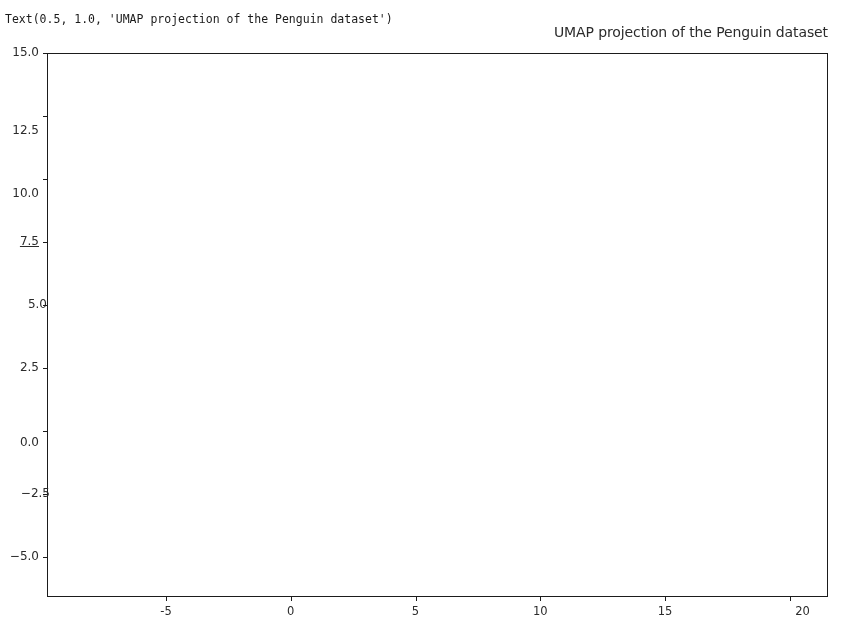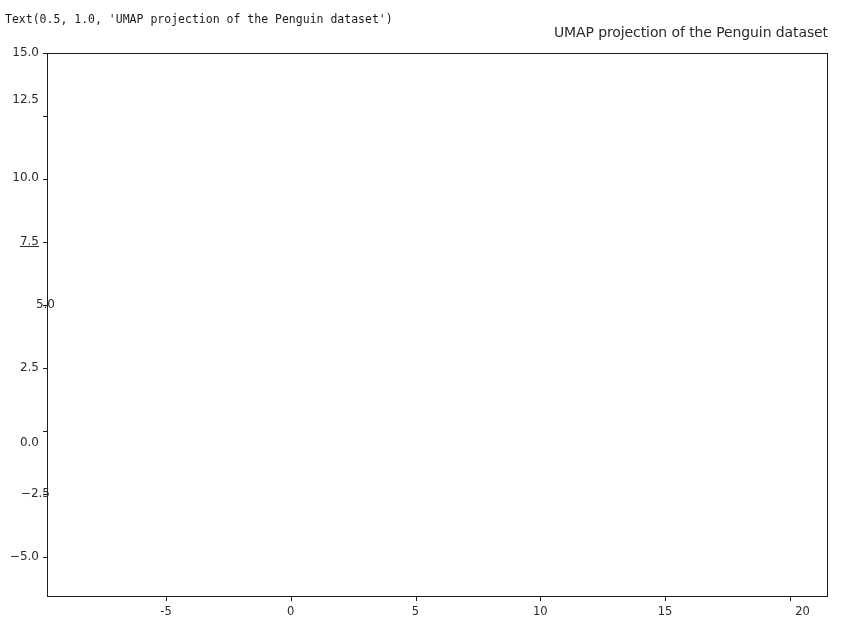--- a/index.html
+++ b/index.html
@@ -426,27 +426,27 @@
           <circle cx="714.38" cy="284.72" r="5"></circle>
         </g>
       </svg>
   </div>
 
   <div id="axes-frame"></div>
 
   <div id="ytick-labels">
       <div class="ytick" style="left: 3px; top: 45px;">15.0</div>
       <div class="ytick-mark" style="top: 53px;"></div>
-      <div class="ytick" style="left: 3px; top: 92px;">12.5</div>
+      <div class="ytick" style="left: 3px; top: 123px;">12.5</div>
       <div class="ytick-mark" style="top: 115.992px;"></div>
-      <div class="ytick" style="left: 3px; top: 170px;">10.0</div>
+      <div class="ytick" style="left: 3px; top: 186px;">10.0</div>
       <div class="ytick-mark" style="top: 178.984px;"></div>
       <div class="ytick" style="left: 3px; top: 233.976px; text-decoration: underline;">7.5</div>
       <div class="ytick-mark" style="top: 241.976px;"></div>
-      <div class="ytick" style="left: 19px; top: 296.969px;">5.0</div>
+      <div class="ytick" style="left: 11px; top: 296.969px;">5.0</div>
       <div class="ytick-mark" style="top: 304.969px;"></div>
       <div class="ytick" style="left: 3px; top: 359.961px; text-align: right;">2.5</div>
       <div class="ytick-mark" style="top: 367.961px;"></div>
       <div class="ytick" style="left: 3px; top: 422.953px; margin-top: 12px;">0.0</div>
       <div class="ytick-mark" style="top: 430.953px;"></div>
       <div class="ytick" style="left: 14px; top: 485.945px;">−2.5</div>
       <div class="ytick-mark" style="top: 493.945px;"></div>
       <div class="ytick" style="left: 3px; top: 548.937px; text-align: right;">−5.0</div>
       <div class="ytick-mark" style="top: 556.937px;"></div>
     </div>

